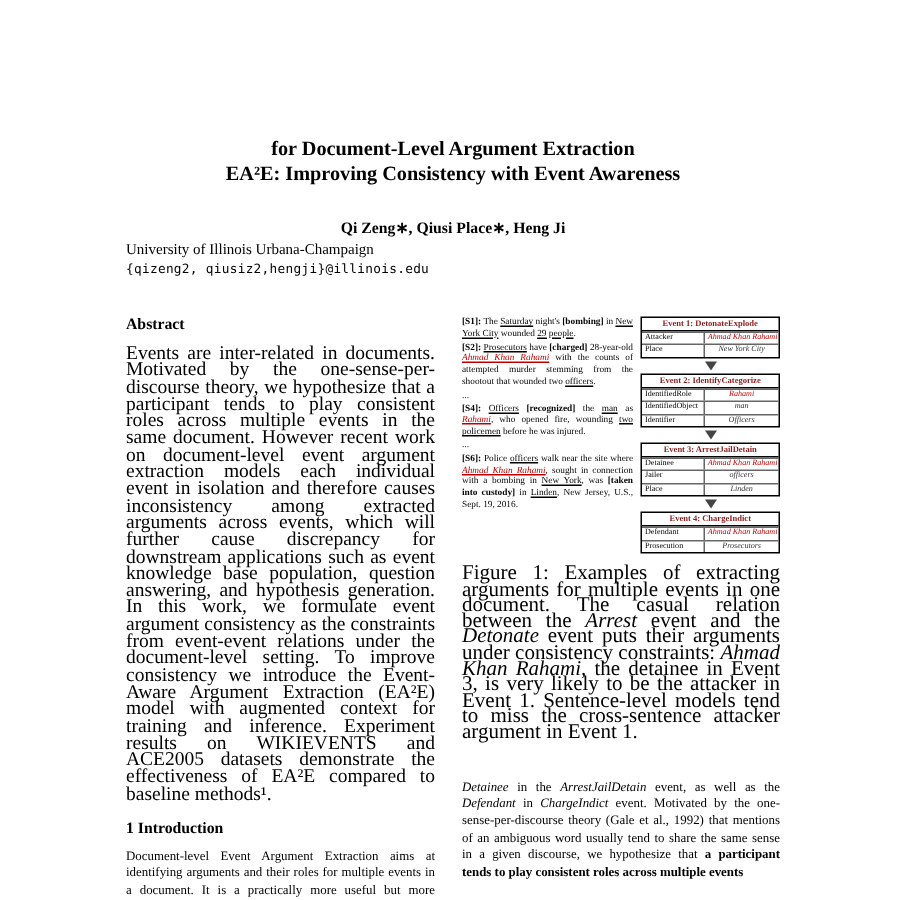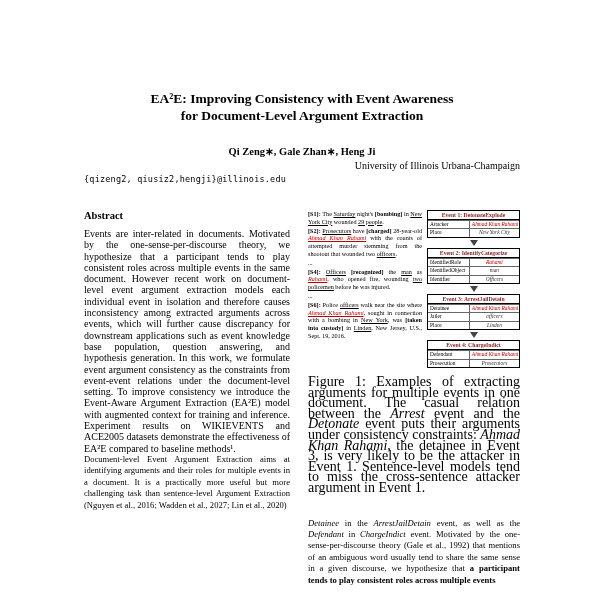--- a/index.html
+++ b/index.html
@@ -2,29 +2,29 @@
 <html><head>
 <meta charset="utf-8">
 <style>
   * { margin:0; padding:0; box-sizing:border-box; }
   html,body { background:#ffffff; }
   body { width:600px; height:600px; font-family:"Liberation Serif", serif; color:#000; }
   .page { position:relative; width:600px; height:600px; overflow:hidden; background:#fff; padding:90px 80px 0 84px; }
 
   .paper-title { text-align:center; font-weight:bold; font-size:13.5px; line-height:17px; }
   .authors { text-align:center; font-weight:bold; font-size:10.5px; margin-top:21px; }
-  .affiliation { text-align:right; font-size:10px; margin-top:3px; }
+  .affiliation { text-align:left; font-size:10px; margin-top:3px; }
   .email { text-align:left; font-family:"DejaVu Sans Mono", monospace; font-size:8.5px; margin-top:3px; letter-spacing:0.2px; }
 
   .columns { display:flex; gap:18px; margin-top:26px; }
   .col-left  { width:206px; flex:0 0 206px; }
   .col-right { width:212px; flex:0 0 212px; }
 
   .abstract-heading { text-align:left; font-weight:bold; font-size:10.5px; margin-bottom:7px; }
-  .abstract-text { font-size:10px; line-height:11.3px; text-align:justify; }
+  .abstract-text { font-size:13px; line-height:11.3px; text-align:justify; }
   .section-heading { font-weight:bold; font-size:10.5px; margin:13px 0 7px 0; }
   .body-text { font-size:8.6px; line-height:11.4px; text-align:justify; }
 
   
   .figure { display:flex; gap:5px; align-items:flex-start; }
   .snippets { width:114px; flex:0 0 114px; font-size:6.2px; line-height:7.8px; text-align:justify; }
   .snippet { margin-bottom:1px; }
   .snippet-ellipsis { margin:0 0 1px 0; }
   .events { width:93px; flex:0 0 93px; }
   .event-box { border:1px solid #000; background:#fff; }
@@ -46,33 +46,34 @@
   .seg-e { text-decoration:underline; }
   .seg-r { color:#c00000; font-style:italic; text-decoration:underline; }
   .seg-t { font-weight:bold; }
 </style>
 </head>
 <body>
 
 <div class="page">
 
   <div class="paper-title">
+    <div>for Document-Level Argument Extraction</div>
     <div>EA²E: Improving Consistency with Event Awareness</div>
-    <div>for Document-Level Argument Extraction</div>
   </div>
 
-  <div class="authors">Qi Zeng∗, Gale Zhan∗, Heng Ji</div>
+  <div class="authors">Qi Zeng∗, Qiusi Place∗, Heng Ji</div>
   <div class="affiliation">University of Illinois Urbana-Champaign</div>
   <div class="email">{qizeng2, qiusiz2,hengji}@illinois.edu</div>
 
   <div class="columns">
 
     <div class="col-left">
       <div class="abstract-heading">Abstract</div>
       <div class="abstract-text">Events are inter-related in documents. Motivated by the one-sense-per-discourse theory, we hypothesize that a participant tends to play consistent roles across multiple events in the same document. However recent work on document-level event argument extraction models each individual event in isolation and therefore causes inconsistency among extracted arguments across events, which will further cause discrepancy for downstream applications such as event knowledge base population, question answering, and hypothesis generation. In this work, we formulate event argument consistency as the constraints from event-event relations under the document-level setting. To improve consistency we introduce the Event-Aware Argument Extraction (EA²E) model with augmented context for training and inference. Experiment results on WIKIEVENTS and ACE2005 datasets demonstrate the effectiveness of EA²E compared to baseline methods¹.</div>
+      <div class="section-heading">1 Introduction</div>
       <div class="body-text">Document-level Event Argument Extraction aims at identifying arguments and their roles for multiple events in a document. It is a practically more useful but more challenging task than sentence-level Argument Extraction (Nguyen et al., 2016; Wadden et al., 2027; Lin et al., 2020)</div>
     </div>
 
     <div class="col-right">
       <div class="figure">
         <div class="snippets">
             <div class="snippet"><span class="seg-b">[S1]: </span><span class="seg-p">The </span><span class="seg-e">Saturday</span><span class="seg-p"> night's </span><span class="seg-t">[bombing]</span><span class="seg-p"> in </span><span class="seg-e">New York City</span><span class="seg-p"> wounded </span><span class="seg-e">29 people</span><span class="seg-p">.</span></div>
             <div class="snippet"><span class="seg-b">[S2]: </span><span class="seg-e">Prosecutors</span><span class="seg-p"> have </span><span class="seg-t">[charged]</span><span class="seg-p"> 28-year-old </span><span class="seg-r">Ahmad Khan Rahami</span><span class="seg-p"> with the counts of attempted murder stemming from the shootout that wounded two </span><span class="seg-e">officers</span><span class="seg-p">.</span></div>
             <div class="snippet-ellipsis">...</div>
             <div class="snippet"><span class="seg-b">[S4]: </span><span class="seg-e">Officers</span><span class="seg-p"> </span><span class="seg-t">[recognized]</span><span class="seg-p"> the </span><span class="seg-e">man</span><span class="seg-p"> as </span><span class="seg-r">Rahami</span><span class="seg-p">, who opened fire, wounding </span><span class="seg-e">two policemen</span><span class="seg-p"> before he was injured.</span></div>

